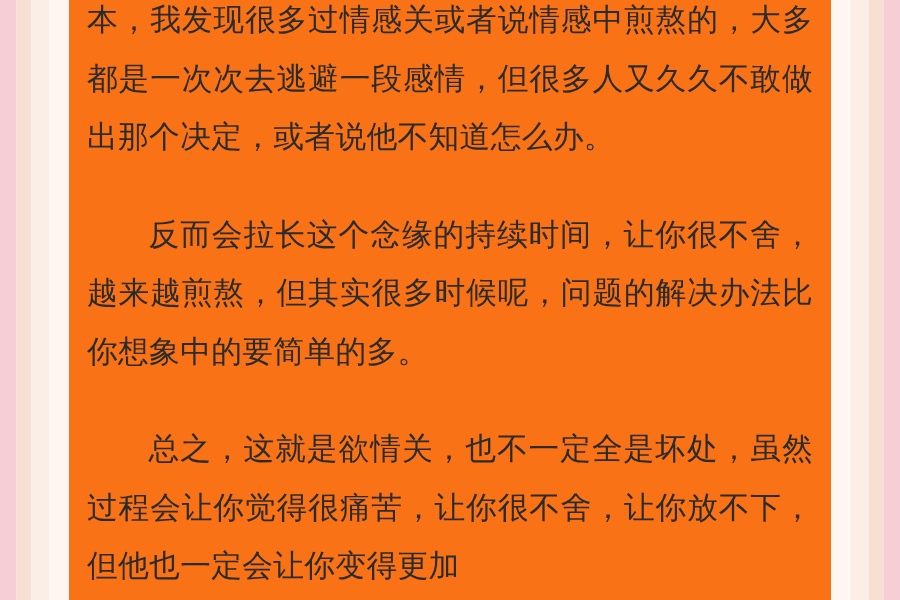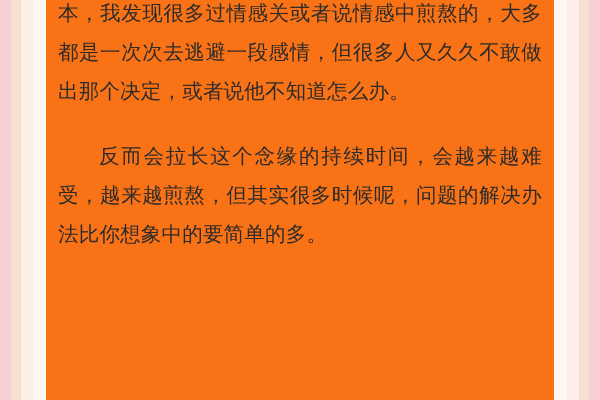--- a/index.html
+++ b/index.html
@@ -87,21 +87,22 @@
   <div class="edge edge-left">
     <div class="stripe el-1"></div>
     <div class="stripe el-2"></div>
     <div class="stripe el-3"></div>
     <div class="stripe el-4"></div>
   </div>
 
   <div class="content">
     <div class="text-body">
       <p class="para first">本，我发现很多过情感关或者说情感中煎熬的，大多都是一次次去逃避一段感情，但很多人又久久不敢做出那个决定，或者说他不知道怎么办。</p>
-      <p class="para spaced">反而会拉长这个念缘的持续时间，会越来越难受，越来越煎熬，但其实很多时候呢，问题的解决办法比你想象中的要简单的多。</p>
+      <p class="para spaced">反而会拉长这个念缘的持续时间，让你很不舍，越来越煎熬，但其实很多时候呢，问题的解决办法比你想象中的要简单的多。</p>
+      <p class="para spaced">总之，这就是欲情关，也不一定全是坏处，虽然过程会让你觉得很痛苦，让你很不舍，让你放不下，但他也一定会让你变得更加</p>
     </div>
   </div>
 
   <div class="edge edge-right">
     <div class="stripe er-1"></div>
     <div class="stripe er-2"></div>
     <div class="stripe er-3"></div>
     <div class="stripe er-4"></div>
   </div>
 

